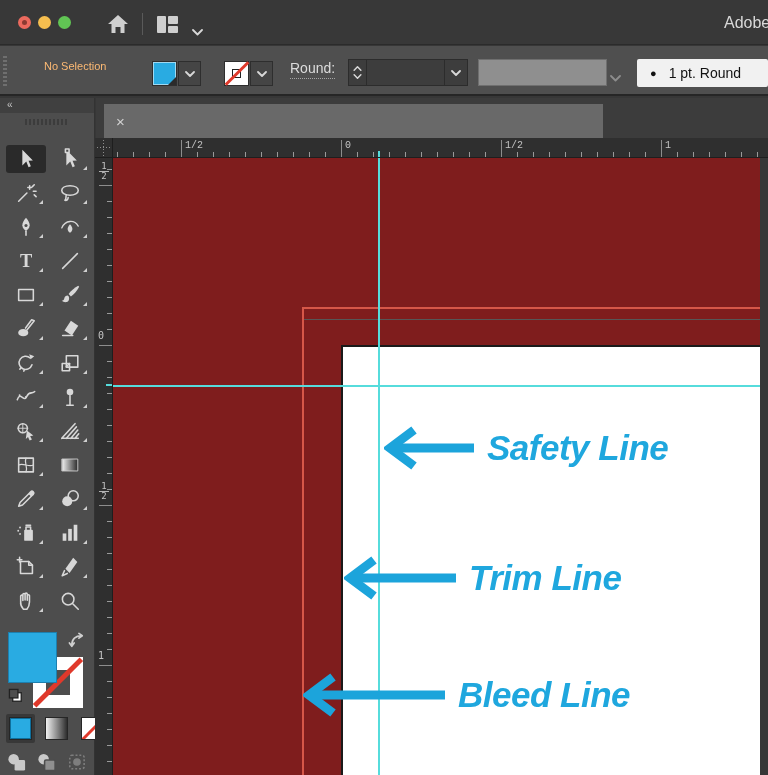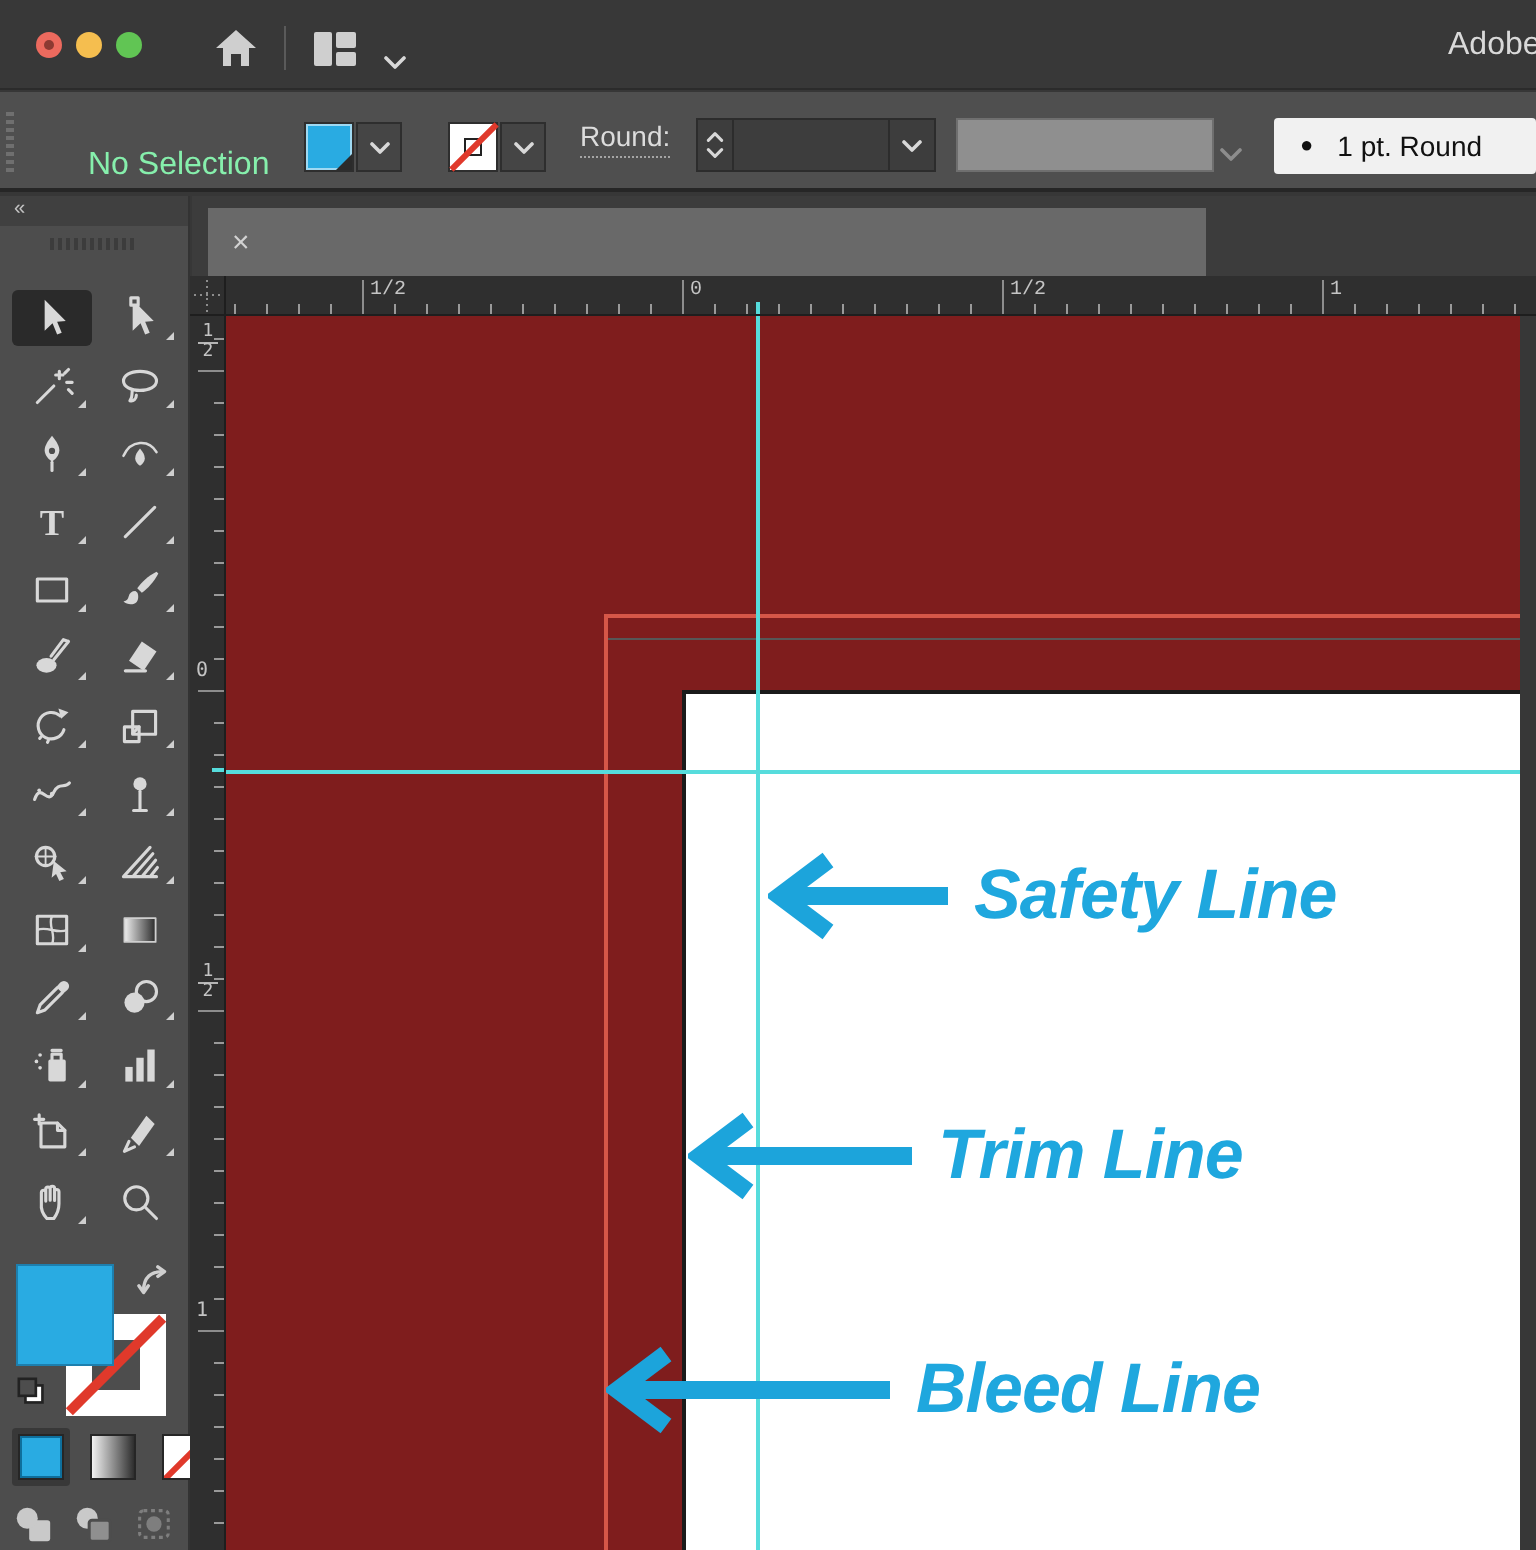--- a/index.html
+++ b/index.html
@@ -19,21 +19,21 @@
   #tb-sep { position:absolute; left:142px; top:13px; width:1px; height:22px; background:#5a5a5a; }
   #layout-ic { position:absolute; left:156px; top:15px; }
   #layout-chev { position:absolute; left:192px; top:22px; }
   #brand { position:absolute; left:724px; top:14px; color:#d9d9d9; font-size:16px; white-space:nowrap; }
 
   
   #controlbar { position:absolute; left:0; top:46px; width:768px; height:50px;
     background:#4f4f4f; border-bottom:2px solid #262626; }
   #cb-grip { position:absolute; left:3px; top:10px; width:4px; height:30px;
     background:repeating-linear-gradient(to bottom,#6f6f6f 0 2px,transparent 2px 4px); }
-  #status { position:absolute; left:44px; top:28px; color:#86efac; font-size:16px; }
+  #status { position:absolute; left:44px; top:14px; color:#fdba74; font-size:11px; }
   .swatchbtn { position:absolute; top:15px; width:25px; height:25px; border:1px solid #2e2e2e; }
   #cb-fill { left:152px; background:#29ABE2; box-shadow:inset 0 0 0 1px #9fd9f2; }
   #cb-fill::after { content:""; position:absolute; right:0; bottom:0;
     border-left:8px solid transparent; border-bottom:8px solid #2b2b2b; width:0; height:0;}
   .chevbox { position:absolute; top:15px; width:23px; height:25px; background:#454545;
     border:1px solid #2e2e2e; display:flex; align-items:center; justify-content:center; }
   #cb-fill-chev { left:178px; }
   #cb-stroke { left:224px; background:#ffffff; }
   #cb-stroke .inner { position:absolute; left:7px; top:7px; width:9px; height:9px; border:1.5px solid #222; }
   .redslash { position:absolute; left:-4px; top:10px; width:32px; height:3px; background:#e0392b;

